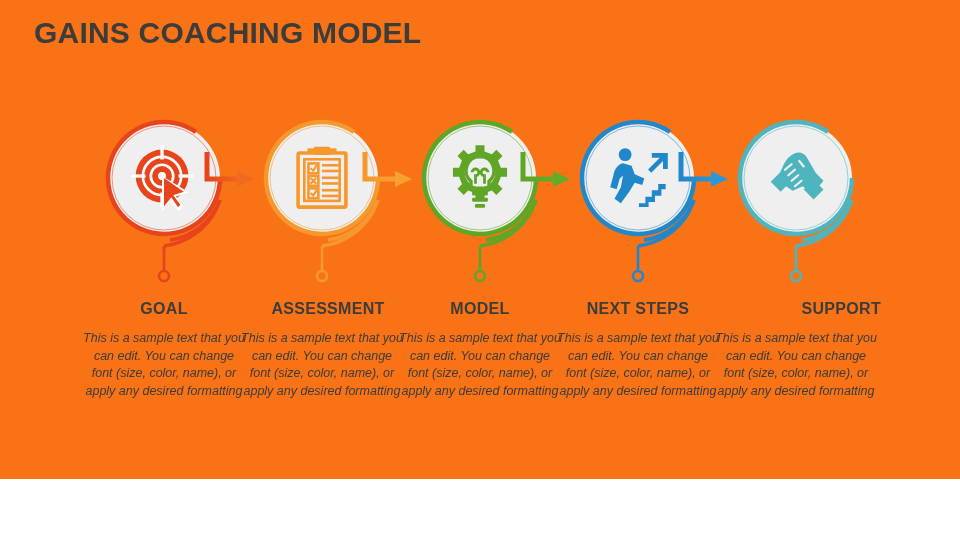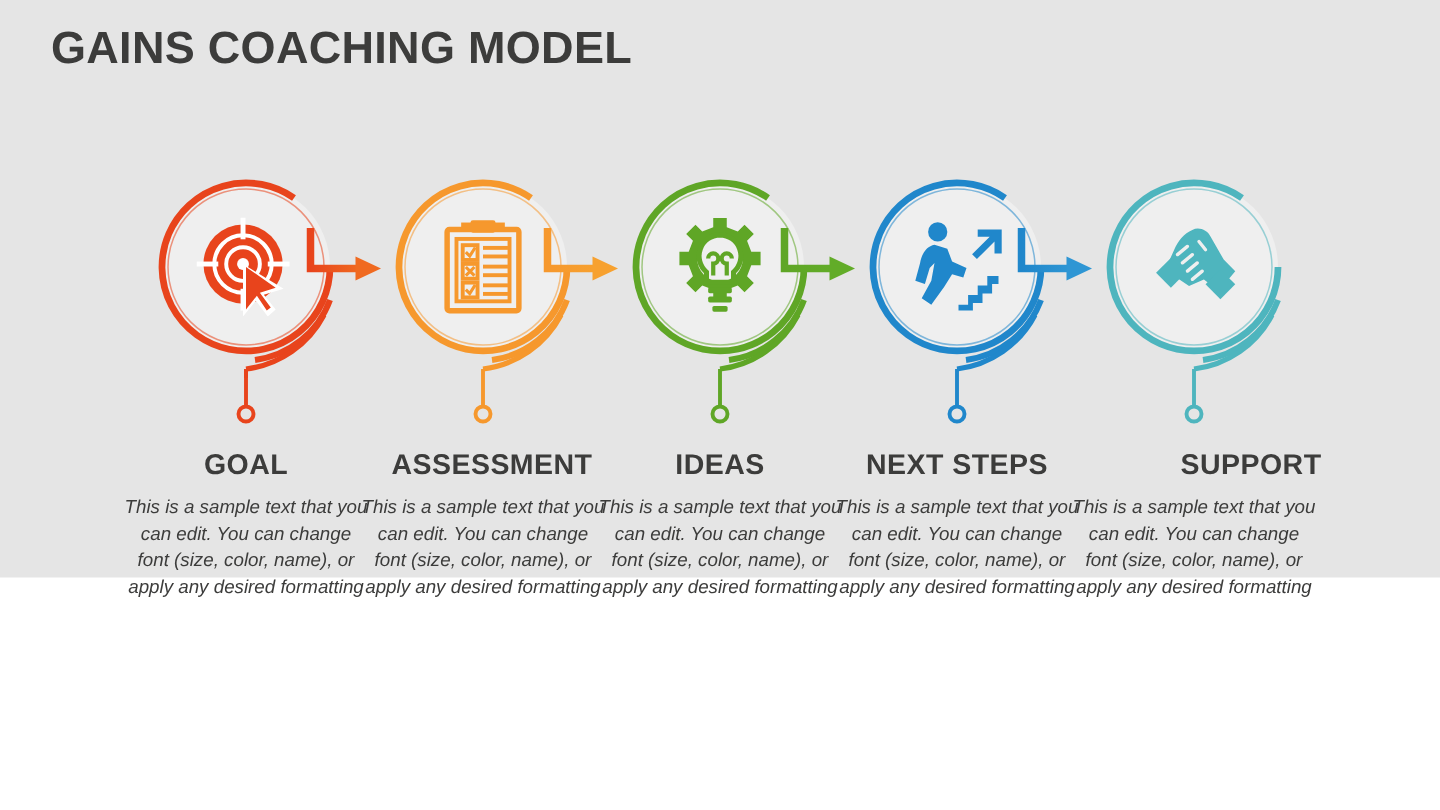--- a/index.html
+++ b/index.html
@@ -11,22 +11,22 @@
     height: 540px;
     background: #ffffff;
     font-family: "Liberation Sans", sans-serif;
     overflow: hidden;
     position: relative;
   }
   #slide {
     position: absolute;
     left: 0; top: 0;
     width: 960px;
-    height: 385px;
-    background: #e5e5e5;
+    height: 479px;
+    background: #f97316;
   }
   #page-title {
     position: absolute;
     left: 34px;
     top: 16px;
     font-size: 30px;
     font-weight: bold;
     letter-spacing: 0.2px;
     color: #3c3c3b;
     white-space: nowrap;
@@ -35,21 +35,21 @@
     position: absolute;
     left: 0;
     top: 0;
     width: 960px;
     height: 540px;
   }
   .stage-label {
     position: absolute;
     width: 170px;
     text-align: center;
-    font-size: 19px;
+    font-size: 16px;
     font-weight: bold;
     color: #3c3c3b;
     letter-spacing: 0.3px;
     top: 300px;
   }
   .stage-body {
     position: absolute;
     width: 164px;
     text-align: center;
     font-size: 12.5px;
@@ -237,21 +237,21 @@
       <path d="M 796 246 L 796 270" fill="none" stroke="#4EB5BE" stroke-width="2.6"></path>
       <circle cx="796" cy="276" r="5" fill="none" stroke="#4EB5BE" stroke-width="2.6"></circle>
       <g color="#4EB5BE">
         <use href="#ic-handshake" x="763" y="147" width="66" height="62"></use>
       </g>
     </g>
   </svg>
 
   <div class="stage-label s0">GOAL</div>
   <div class="stage-label s1">ASSESSMENT</div>
-  <div class="stage-label s2">IDEAS</div>
+  <div class="stage-label s2">MODEL</div>
   <div class="stage-label s3">NEXT STEPS</div>
   <div class="stage-label s4">SUPPORT</div>
 
   <div class="stage-body b0">This is a sample text that you can edit. You can change font (size, color, name), or apply any desired formatting</div>
   <div class="stage-body b1">This is a sample text that you can edit. You can change font (size, color, name), or apply any desired formatting</div>
   <div class="stage-body b2">This is a sample text that you can edit. You can change font (size, color, name), or apply any desired formatting</div>
   <div class="stage-body b3">This is a sample text that you can edit. You can change font (size, color, name), or apply any desired formatting</div>
   <div class="stage-body b4">This is a sample text that you can edit. You can change font (size, color, name), or apply any desired formatting</div>
 
 </div>

